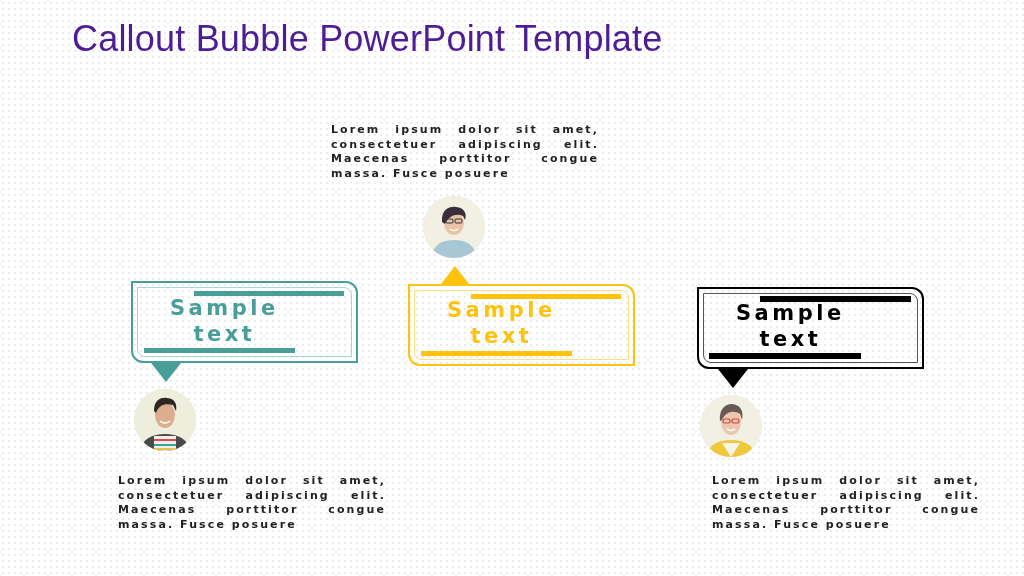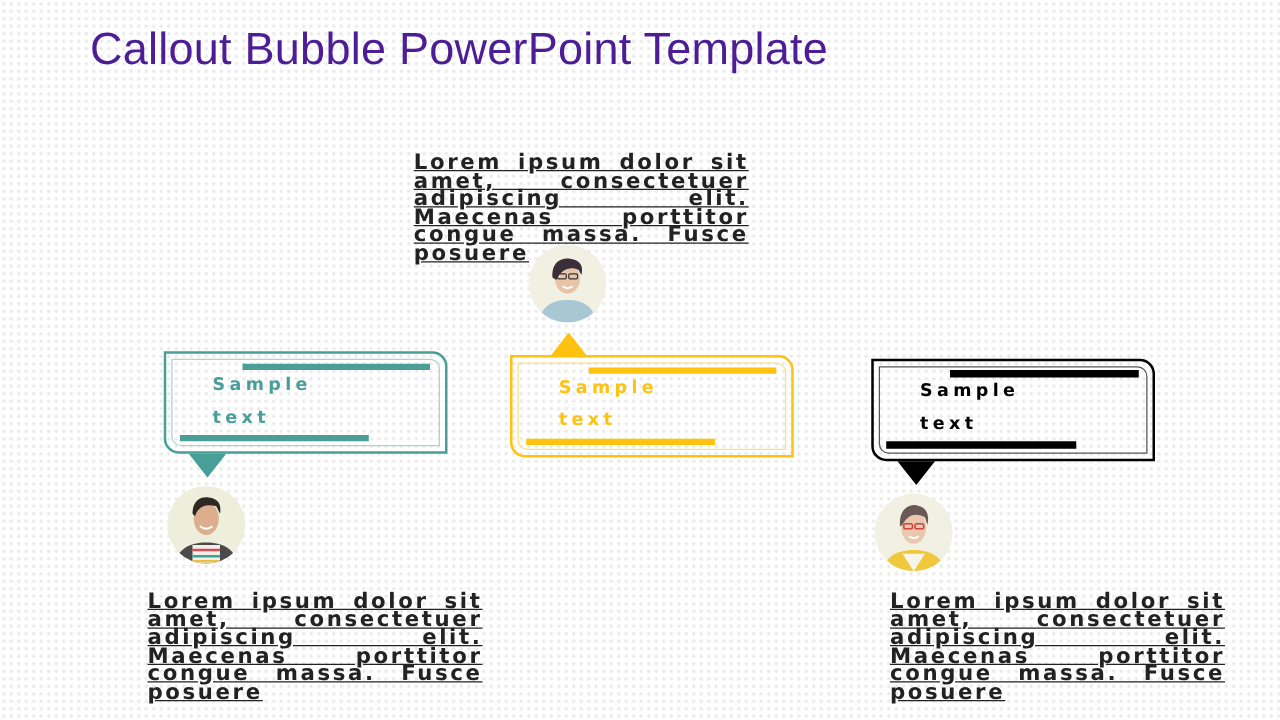--- a/index.html
+++ b/index.html
@@ -12,39 +12,38 @@
     }
     .title {
       position: absolute; left: 72px; top: 18px;
       font-family: "Liberation Sans", sans-serif;
       font-size: 36px; color: #4c1d95; letter-spacing: 0.2px;
       font-weight: normal;
     }
     .para {
       position: absolute; width: 268px;
       font-family: "DejaVu Sans", sans-serif;
-      font-size: 17px; line-height: 14.5px; letter-spacing: 2.1px;
+      font-size: 11px; line-height: 14.5px; letter-spacing: 2.1px;
       color: #222; text-align: justify; text-align-last: left;
       font-weight: 600;
-      text-decoration: underline;
     }
     .bubble { position: absolute; }
     .bubble .outer {
       position: absolute; left: 0; top: 0; right: 0; bottom: 0;
       border: 2px solid; border-radius: 0 12px 0 12px; box-sizing: border-box;
     }
     .bubble .inner {
       position: absolute; left: 6px; top: 6px; right: 6px; bottom: 6px;
       border: 1px solid; border-radius: 0 8px 0 8px; box-sizing: border-box;
     }
     .bubble .bar-top { position: absolute; height: 5px; }
     .bubble .bar-bottom { position: absolute; height: 5px; }
     .bubble .label {
       position: absolute; font-family: "DejaVu Sans", sans-serif;
-      font-weight: bold; font-size: 14px; line-height: 26px; letter-spacing: 3.5px;
+      font-weight: bold; font-size: 21px; line-height: 26px; letter-spacing: 3.5px; text-align: center;
     }
     .tri-down, .tri-up { position: absolute; width: 0; height: 0; }
     .avatar {
       position: absolute; width: 62px; height: 62px; border-radius: 50%;
       overflow: hidden; background: #eeeedd;
     }
     .avatar svg { display: block; }
   </style>
 </head>
 <body>

